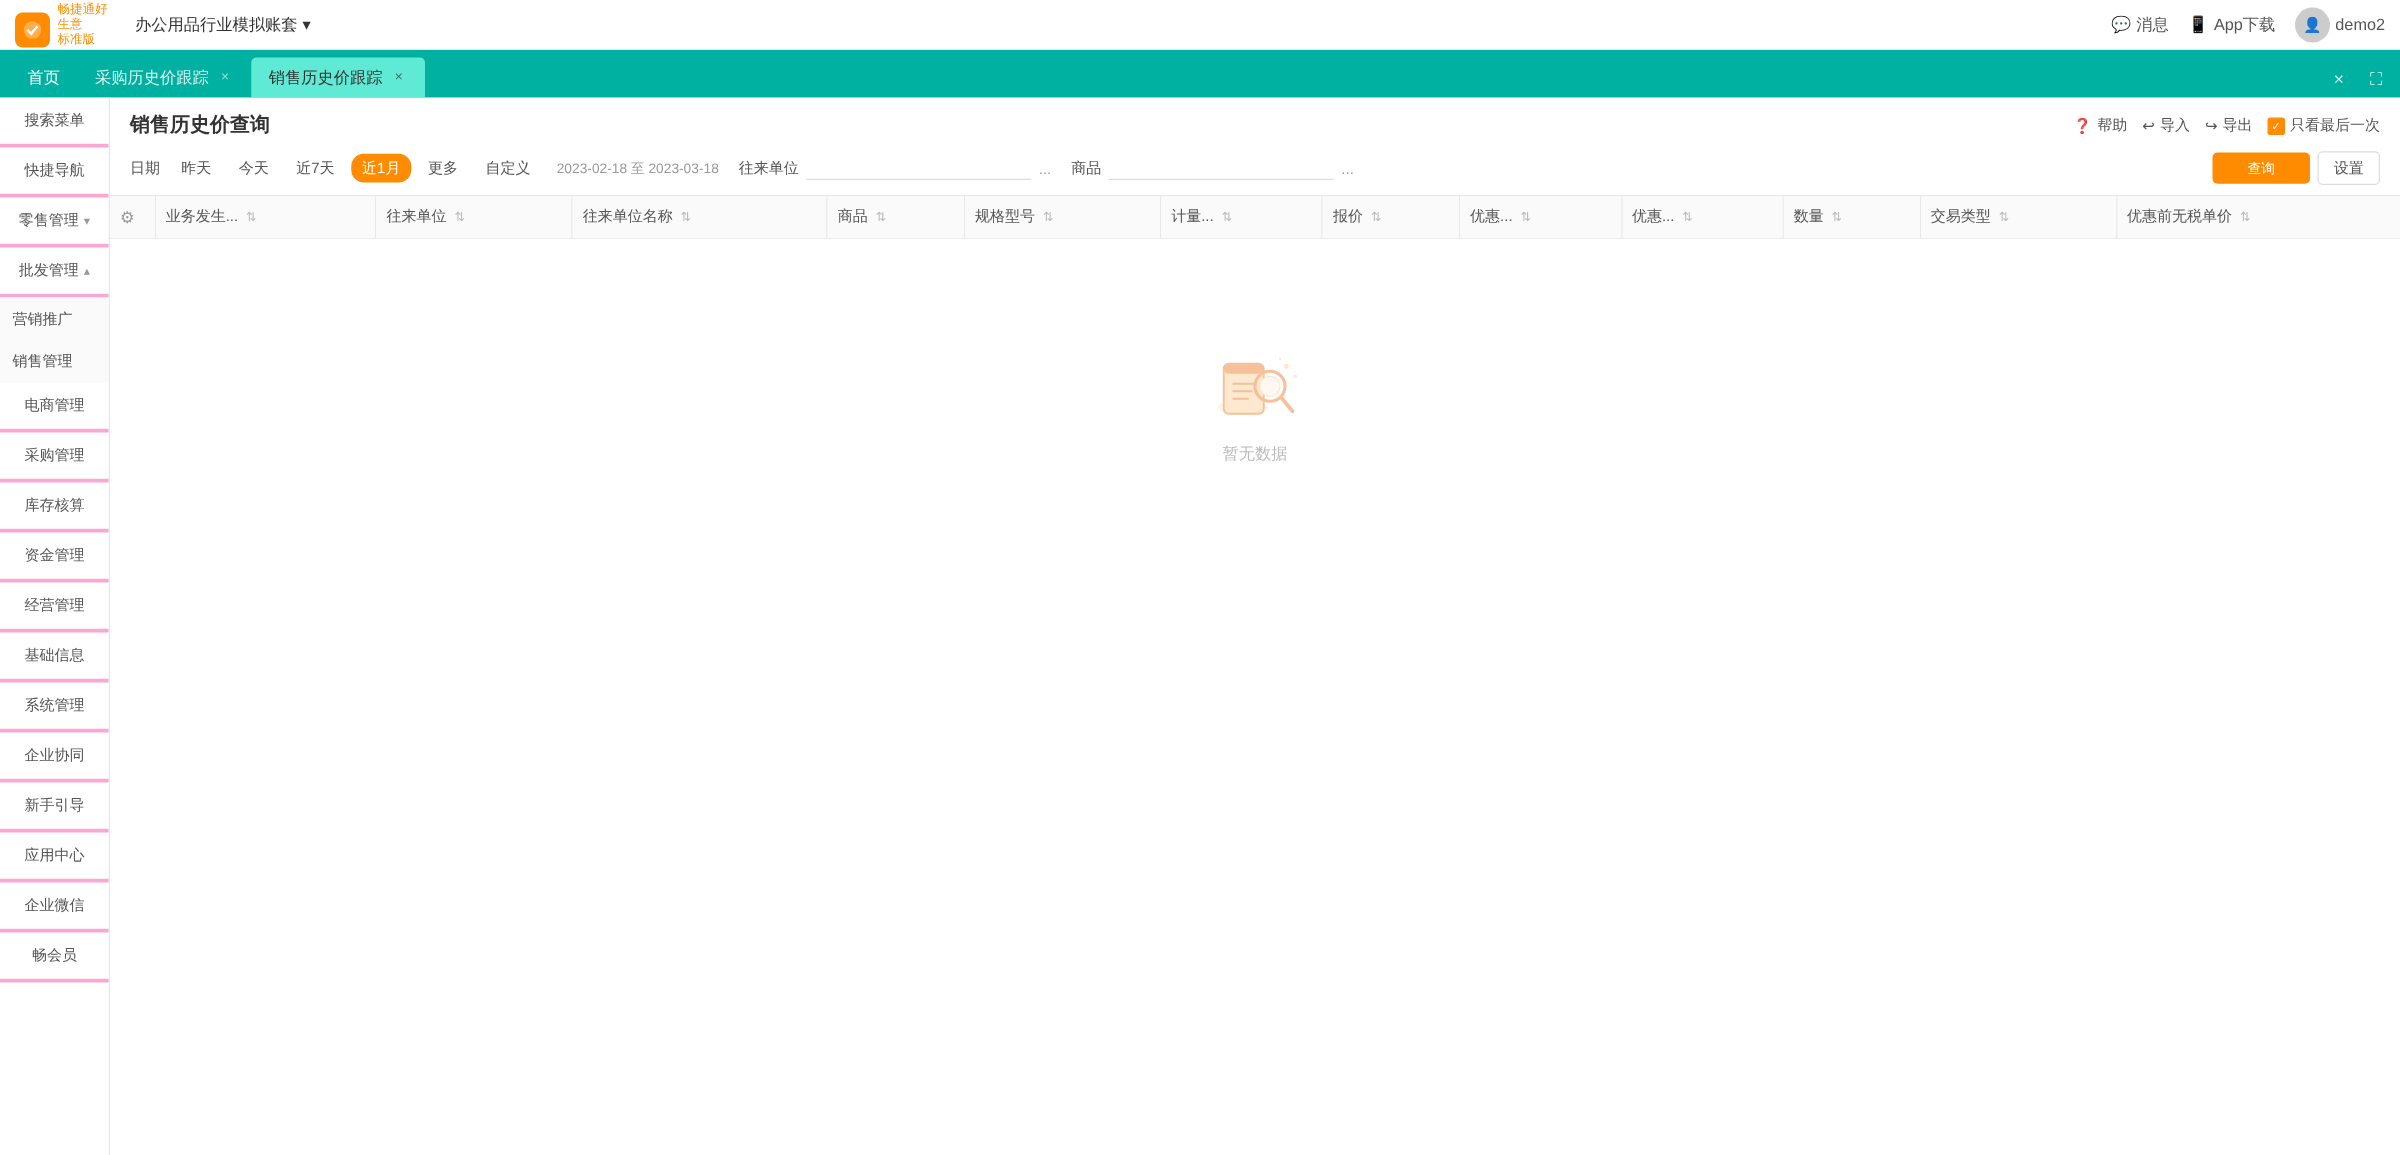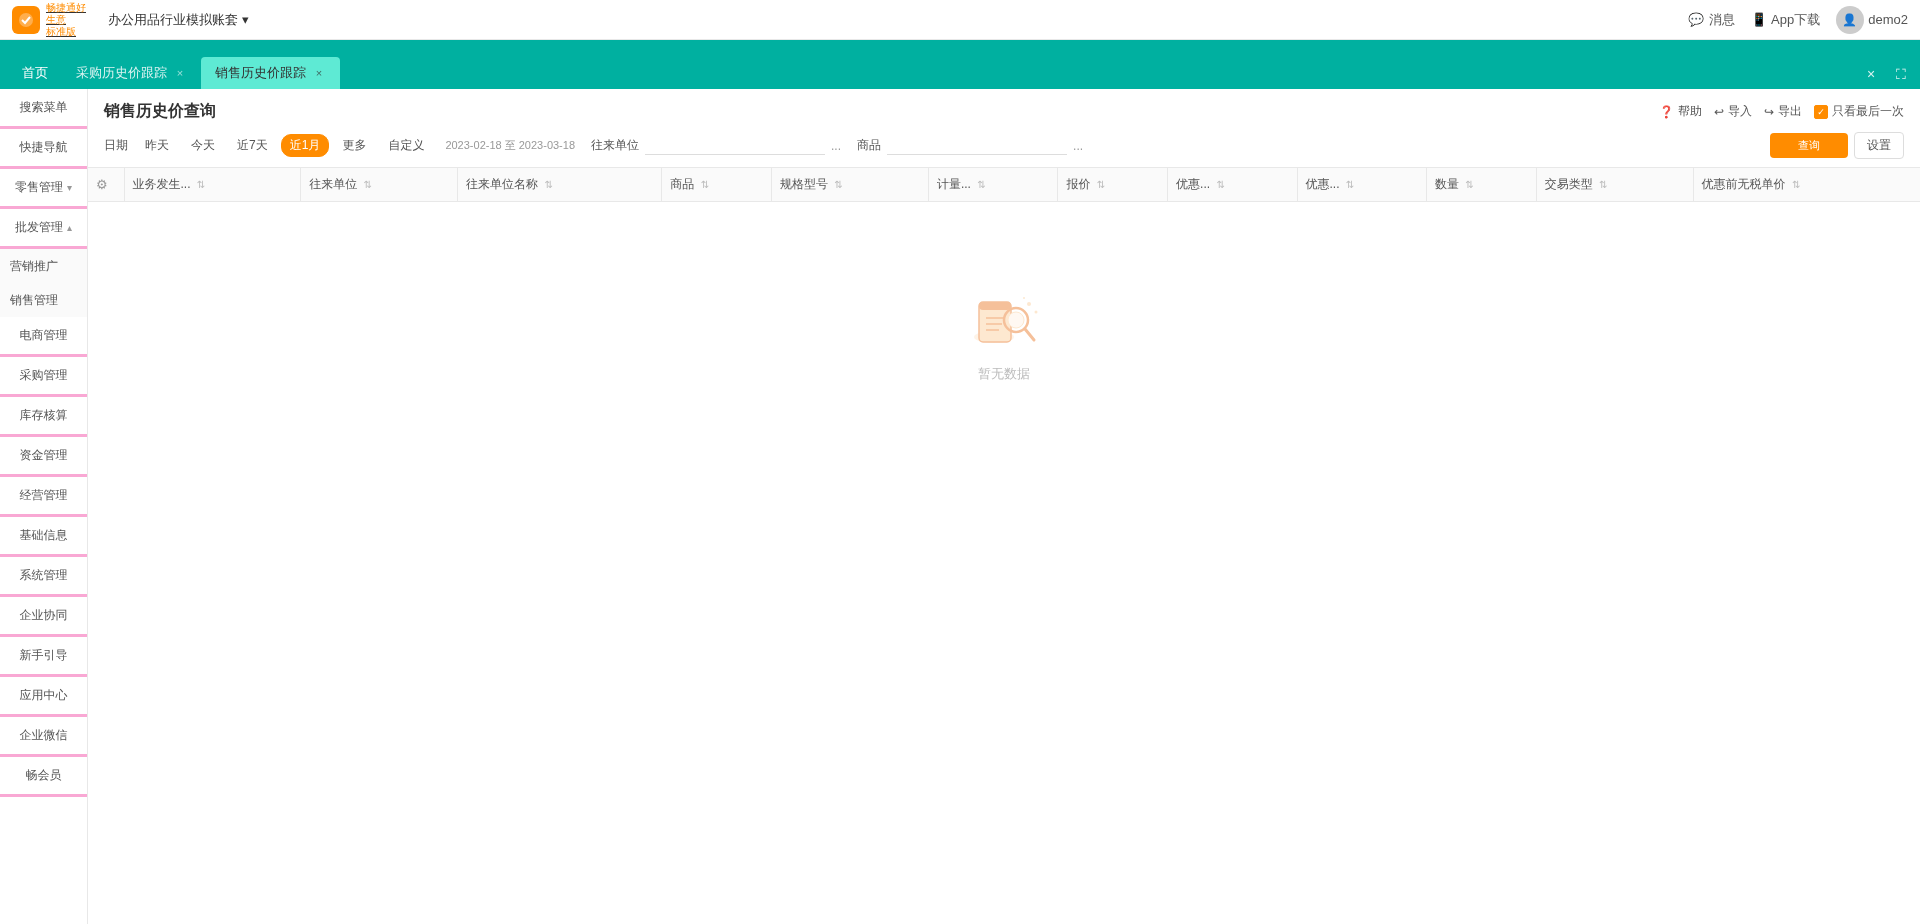--- a/index.html
+++ b/index.html
@@ -16,24 +16,23 @@
       justify-content: space-between;
       flex-shrink: 0;
     }
     .top-header-left {
       display: flex;
       align-items: center;
       gap: 8px;
     }
     .logo-area {
       display: flex;
-      align-items: center;
+      align-items: flex-end;
       gap: 6px;
       width: 80px;
-      text-decoration: underline;
     }
     .logo-icon {
       width: 28px;
       height: 28px;
       background: #ff8c00;
       border-radius: 6px;
       display: flex;
       align-items: center;
       justify-content: center;
       color: white;
@@ -78,21 +77,21 @@
       overflow: hidden;
       display: flex;
       align-items: center;
       justify-content: center;
       color: #fff;
       font-size: 12px;
     }
 
     
     .tab-bar {
-      height: 49px;
+      height: 38px;
       background: #00b0a0;
       display: flex;
       align-items: flex-end;
       padding: 0 8px;
       flex-shrink: 0;
       justify-content: space-between;
     }
     .tabs-left {
       display: flex;
       align-items: flex-end;

